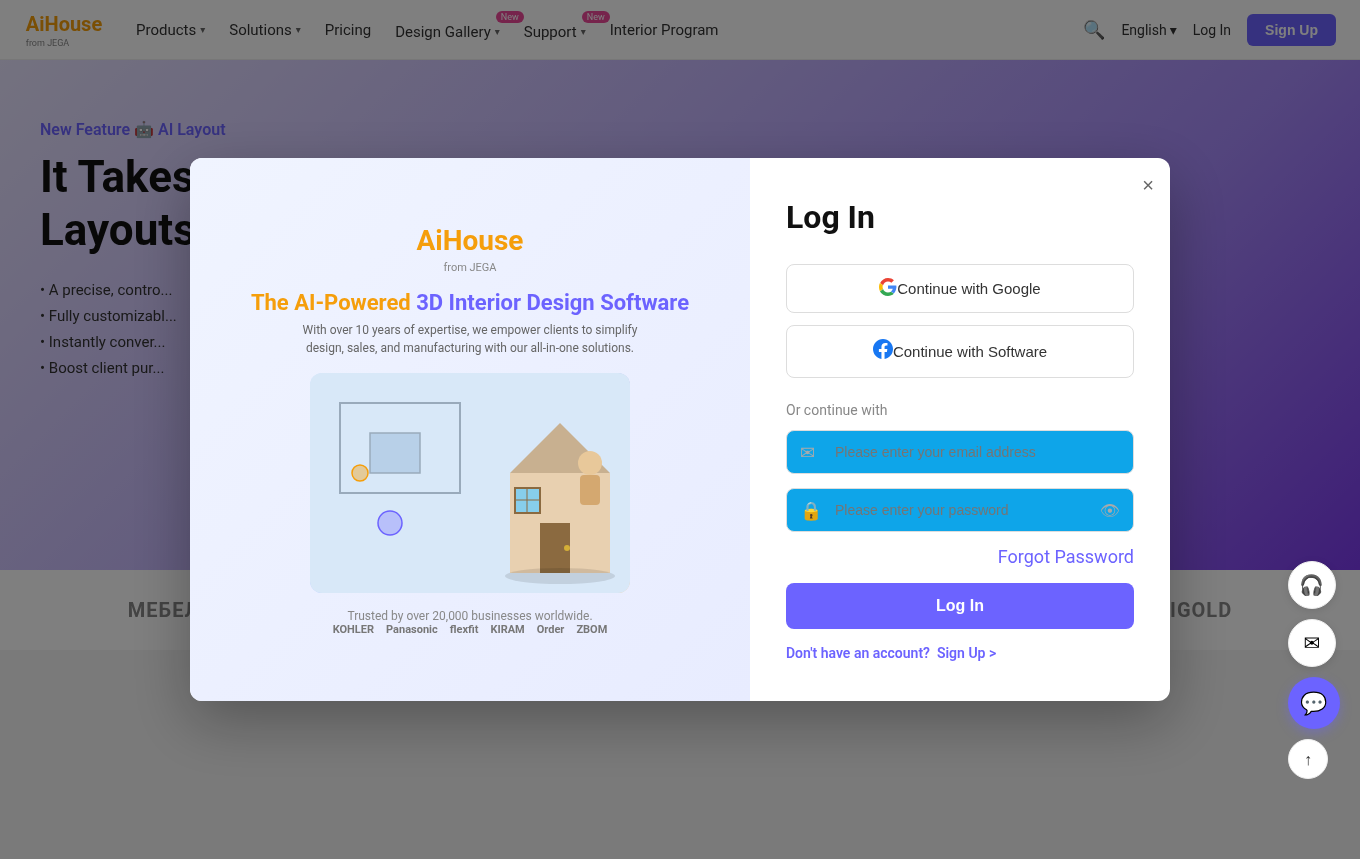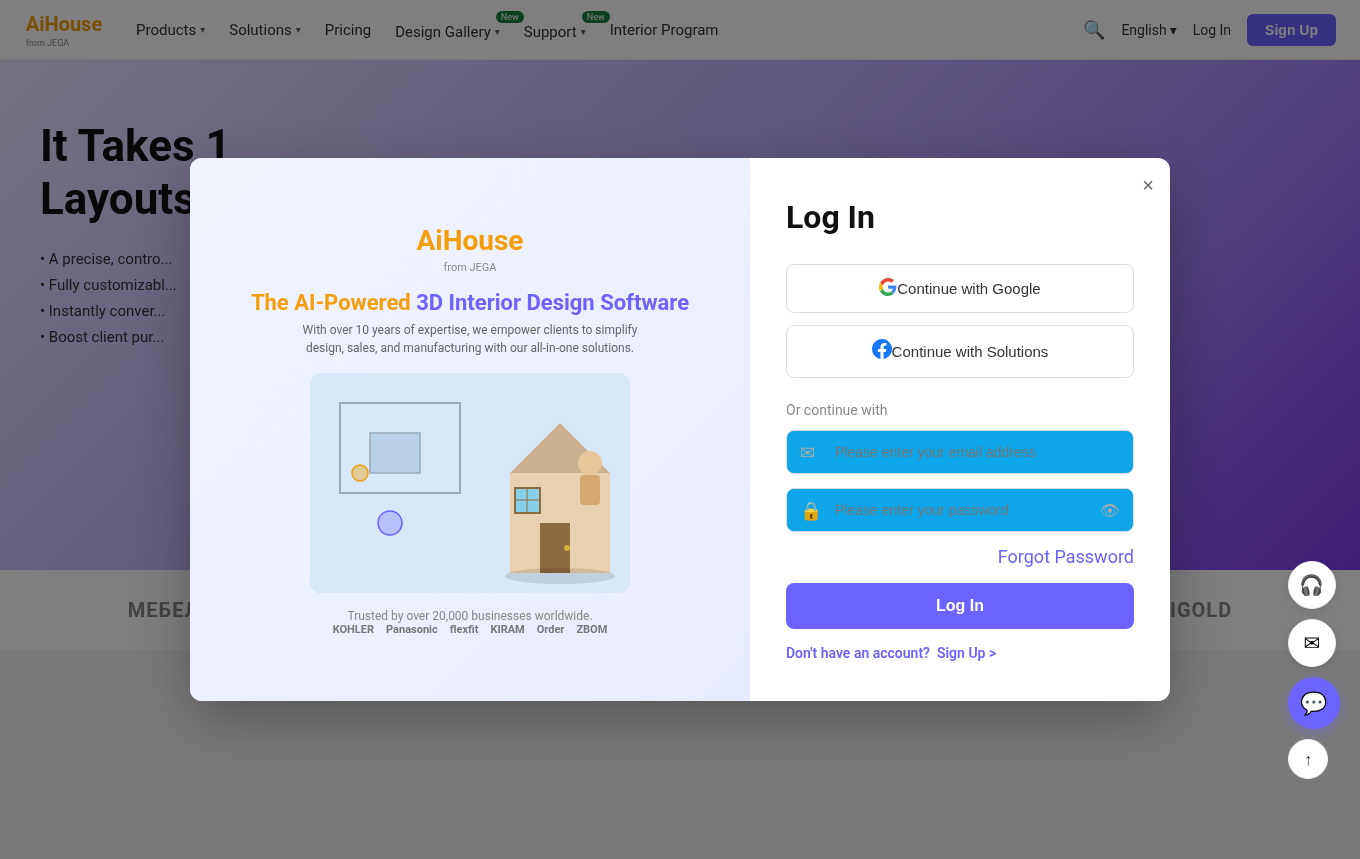--- a/index.html
+++ b/index.html
@@ -18,21 +18,21 @@
       display: flex; align-items: center; justify-content: center;
     }
     .logo-text { font-size: 20px; font-weight: 700; color: #f59e0b; }
     .logo-sub { font-size: 9px; color: #888; margin-top: 2px; }
     .logo-inner { display: flex; flex-direction: column; align-items: flex-start; }
     .nav-items { display: flex; align-items: center; gap: 24px; flex: 1; }
     .nav-item { font-size: 15px; color: #333; cursor: pointer; display: flex; align-items: center; gap: 4px; position: relative; }
     .nav-item .arrow { font-size: 10px; color: #666; }
     .nav-badge {
       position: absolute; top: -8px; right: -24px;
-      background: #15803d; color: #fff; font-size: 9px; padding: 1px 5px; border-radius: 8px;
+      background: #ec4899; color: #fff; font-size: 9px; padding: 1px 5px; border-radius: 8px;
     }
     .nav-right { display: flex; align-items: center; gap: 16px; margin-left: auto; }
     .nav-search { cursor: pointer; font-size: 18px; color: #555; }
     .nav-lang { font-size: 14px; color: #333; cursor: pointer; display: flex; align-items: center; gap: 3px; }
     .nav-login { font-size: 14px; color: #333; cursor: pointer; }
     .nav-signup {
       background: #6c63ff; color: #fff; border: none; padding: 8px 18px;
       border-radius: 6px; font-size: 14px; cursor: pointer; font-weight: 600;
     }
 
@@ -208,20 +208,21 @@
       <span>English</span>
       <span>▾</span>
     </span>
     <span class="nav-login">Log In</span>
     <button class="nav-signup">Sign Up</button>
   </div>
 </nav>
 
 <div class="hero">
   <div class="hero-content">
+    <div class="feature-tag">New Feature  🤖 AI Layout</div>
     <div class="hero-title">
       <span>It Takes 1</span><br>
       <span>Layouts in</span>
     </div>
     <ul class="hero-bullets">
       <li>• A precise, contro...</li>
       <li>• Fully customizabl...</li>
       <li>• Instantly conver...</li>
       <li>• Boost client pur...</li>
     </ul>
@@ -307,21 +308,21 @@
         </span>
         <span>Continue with Google</span>
       </button>
 
       <button class="social-btn">
         <span class="fb-icon">
           <svg width="20" height="20" viewBox="0 0 24 24" fill="#1877f2">
             <path d="M24 12.073C24 5.406 18.627 0 12 0S0 5.406 0 12.073C0 18.1 4.388 23.094 10.125 24v-8.437H7.078v-3.49h3.047V9.41c0-3.025 1.792-4.697 4.533-4.697 1.312 0 2.686.236 2.686.236v2.97h-1.513c-1.491 0-1.956.93-1.956 1.886v2.268h3.328l-.532 3.49h-2.796V24C19.612 23.094 24 18.1 24 12.073z"></path>
           </svg>
         </span>
-        <span>Continue with Solutions</span>
+        <span>Continue with Software</span>
       </button>
 
       <div class="or-divider">Or continue with</div>
 
       <div class="input-group">
         <span class="input-icon">✉</span>
         <input type="email" placeholder="Please enter your email address" style="">
       </div>
 
       <div class="input-group">

